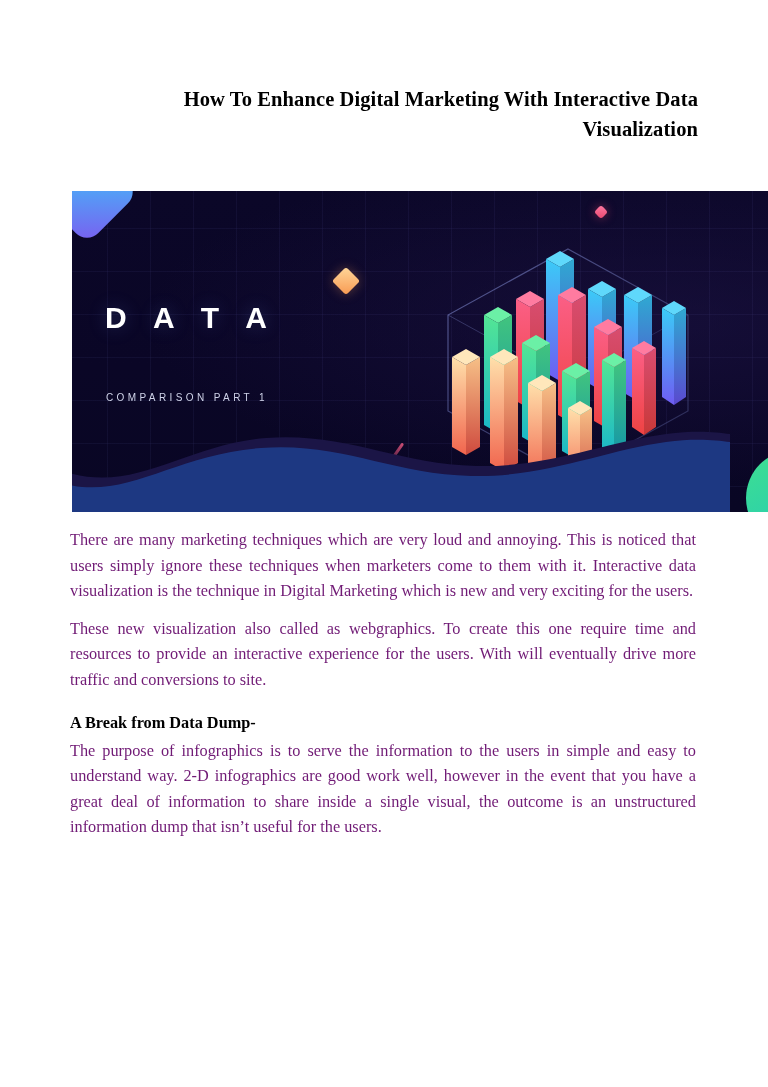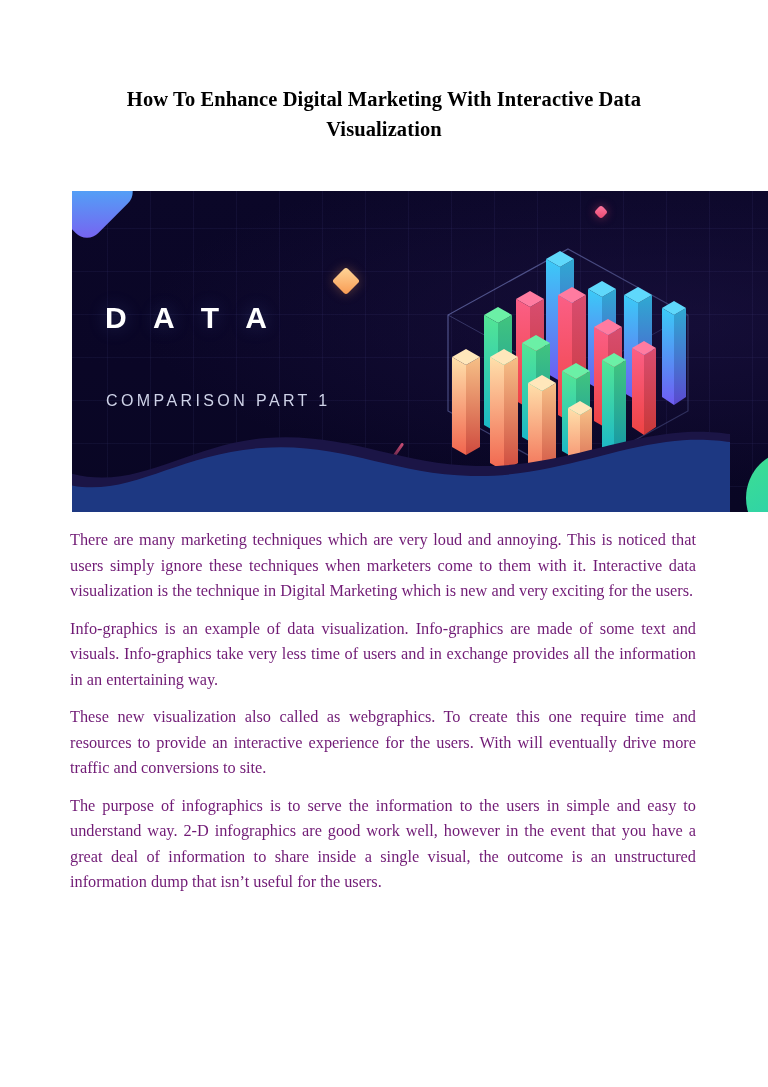--- a/index.html
+++ b/index.html
@@ -21,21 +21,21 @@
     inset: 0;
     background: #ffffff;
   }
 
   
   .doc-title {
     position: absolute;
     left: 70px;
     top: 84px;
     width: 628px;
-    text-align: center;
+    text-align: right;
     font-family: "Liberation Serif", "DejaVu Serif", serif;
     font-weight: bold;
     font-size: 20.5px;
     line-height: 30px;
     letter-spacing: 0.1px;
     color: #000;
   }
 
   
   .banner {
@@ -150,21 +150,21 @@
     line-height: 45px;
     text-shadow: 0 0 18px rgba(120,160,255,0.25);
     white-space: nowrap;
   }
   .banner-subtitle {
     position: absolute;
     left: 34px;
     top: 201px;
     color: #cfd3e8;
     font-family: "Liberation Sans", "DejaVu Sans", sans-serif;
-    font-size: 16px;
+    font-size: 10px;
     font-weight: normal;
     letter-spacing: 3.4px;
     white-space: nowrap;
   }
 
   
   .chart-stage {
     position: absolute;
     left: 358px;
     top: 24px;
@@ -353,18 +353,18 @@
     </svg>
 
     <div class="green-blob"></div>
 
     <div class="banner-title">D A T A</div>
     <div class="banner-subtitle">COMPARISON PART 1</div>
   </div>
 
   <div class="body-col">
     <p class="para">There are many marketing techniques which are very loud and annoying. This is noticed that users simply ignore these techniques when marketers come to them with it. Interactive data visualization is the technique in Digital Marketing which is new and very exciting for the users.</p>
-    <p class="para">Info-graphics is an example of data visualization. Info-graphics are made of some text and visuals. Info-graphics take very less time of users and in exchange provides all the information in an entertaining way.</p>
     <p class="para">These new visualization also called as webgraphics. To create this one require time and resources to provide an interactive experience for the users. With will eventually drive more traffic and conversions to site.</p>
+    <h3 class="subhead">A Break from Data Dump-</h3>
     <p class="para after-head">The purpose of infographics is to serve the information to the users in simple and easy to understand way. 2-D infographics are good work well, however in the event that you have a great deal of information to share inside a single visual, the outcome is an unstructured information dump that isn’t useful for the users.</p>
   </div>
 
 </div>
 
 </body></html>

